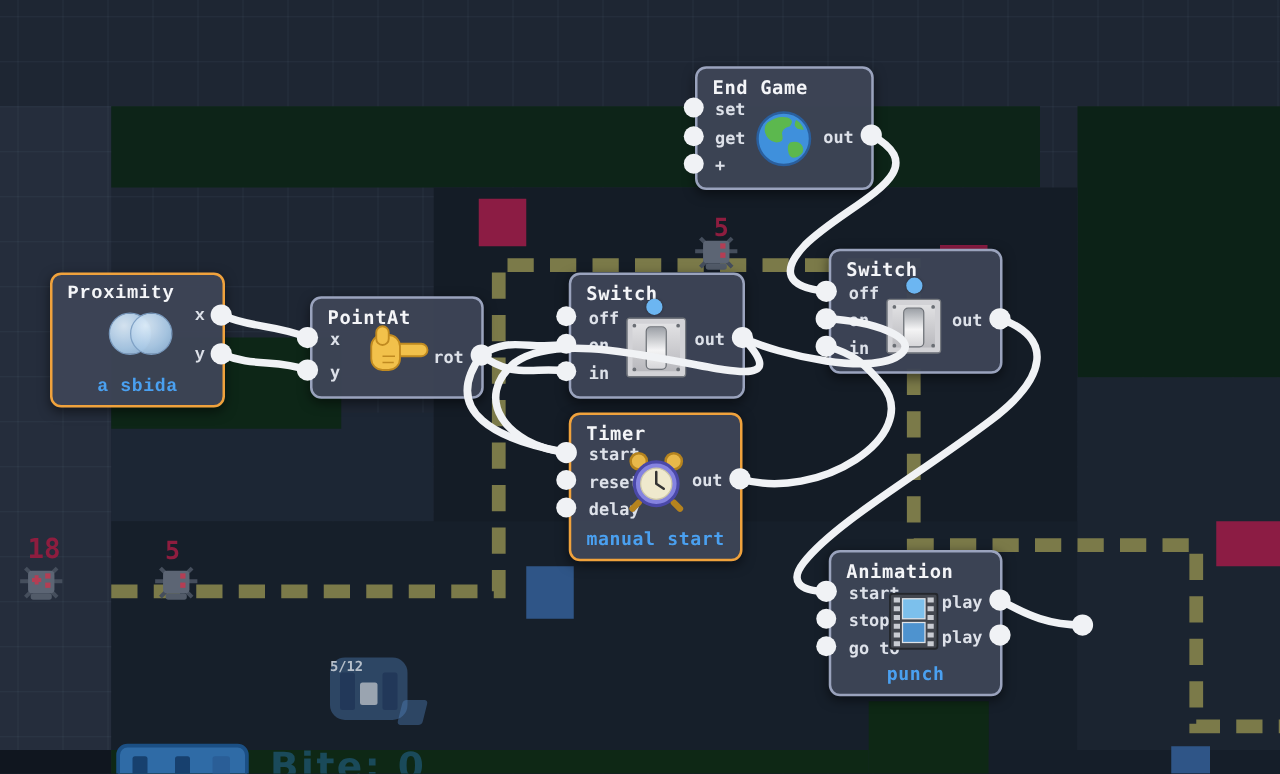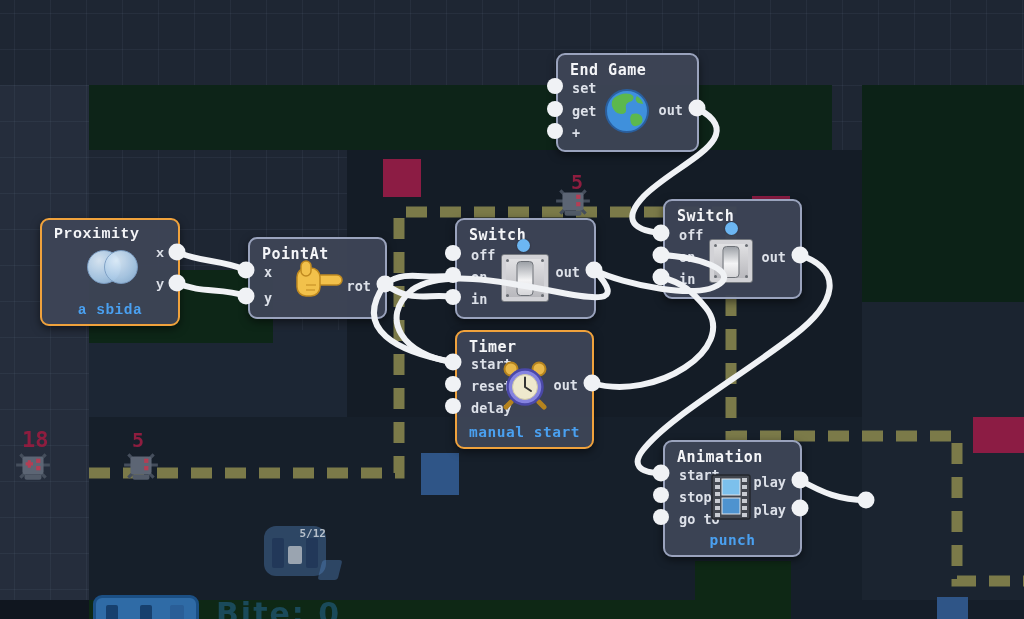--- a/index.html
+++ b/index.html
@@ -41,21 +41,21 @@
     border:1px solid #7d9fc4;opacity:.95;}
   
   .clab{position:absolute;font-family:"DejaVu Sans Mono",monospace;font-weight:bold;
     color:#8e1d3f;z-index:6;}
   .base512{position:absolute;left:264px;top:526px;width:62px;height:50px;
     background:rgba(85,135,195,.38);border-radius:12px;z-index:6;}
   .base512 .slot{position:absolute;top:12px;width:12px;height:30px;background:rgba(25,45,80,.55);border-radius:2px;}
   .base512 .crea{position:absolute;left:24px;top:20px;width:14px;height:18px;background:#9aa4b0;border-radius:2px;}
   .base512 .flap{position:absolute;right:-14px;bottom:-4px;width:20px;height:20px;
     background:rgba(85,135,195,.38);border-radius:3px;transform:skewX(-14deg);}
-  .b512t{position:absolute;left:0;top:1px;width:100%;text-align:right;
+  .b512t{position:absolute;left:0;top:1px;width:100%;text-align:left;
     font-size:11px;font-weight:bold;color:#b7c0cb;}
   .hudtext{position:absolute;left:216px;top:596px;font-size:30px;font-weight:bold;
     color:#1a4a5a;letter-spacing:2px;z-index:6;font-family:"DejaVu Sans",sans-serif;}
   .gamepad{position:absolute;left:93px;top:595px;width:100px;height:34px;background:#2f6ba6;
     border:3px solid #1b4f84;border-radius:9px;z-index:6;}
   .gamepad i{position:absolute;top:7px;width:12px;height:16px;background:#17406e;border-radius:2px;}
   svg.layer{position:absolute;left:0;top:0;z-index:5;pointer-events:none;}
   svg.wires{z-index:50;}
 </style>
 </head>

